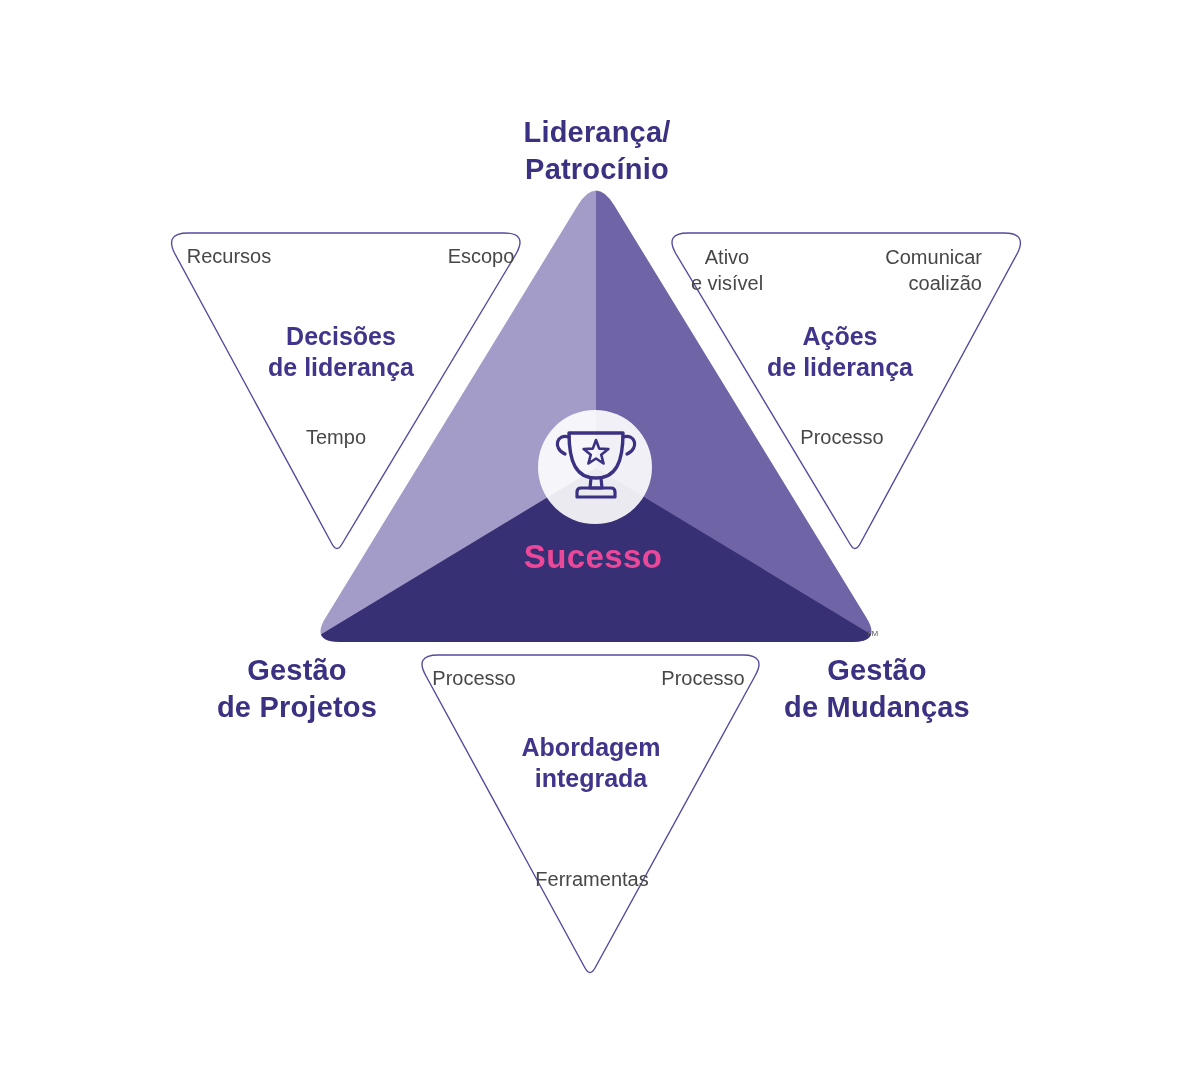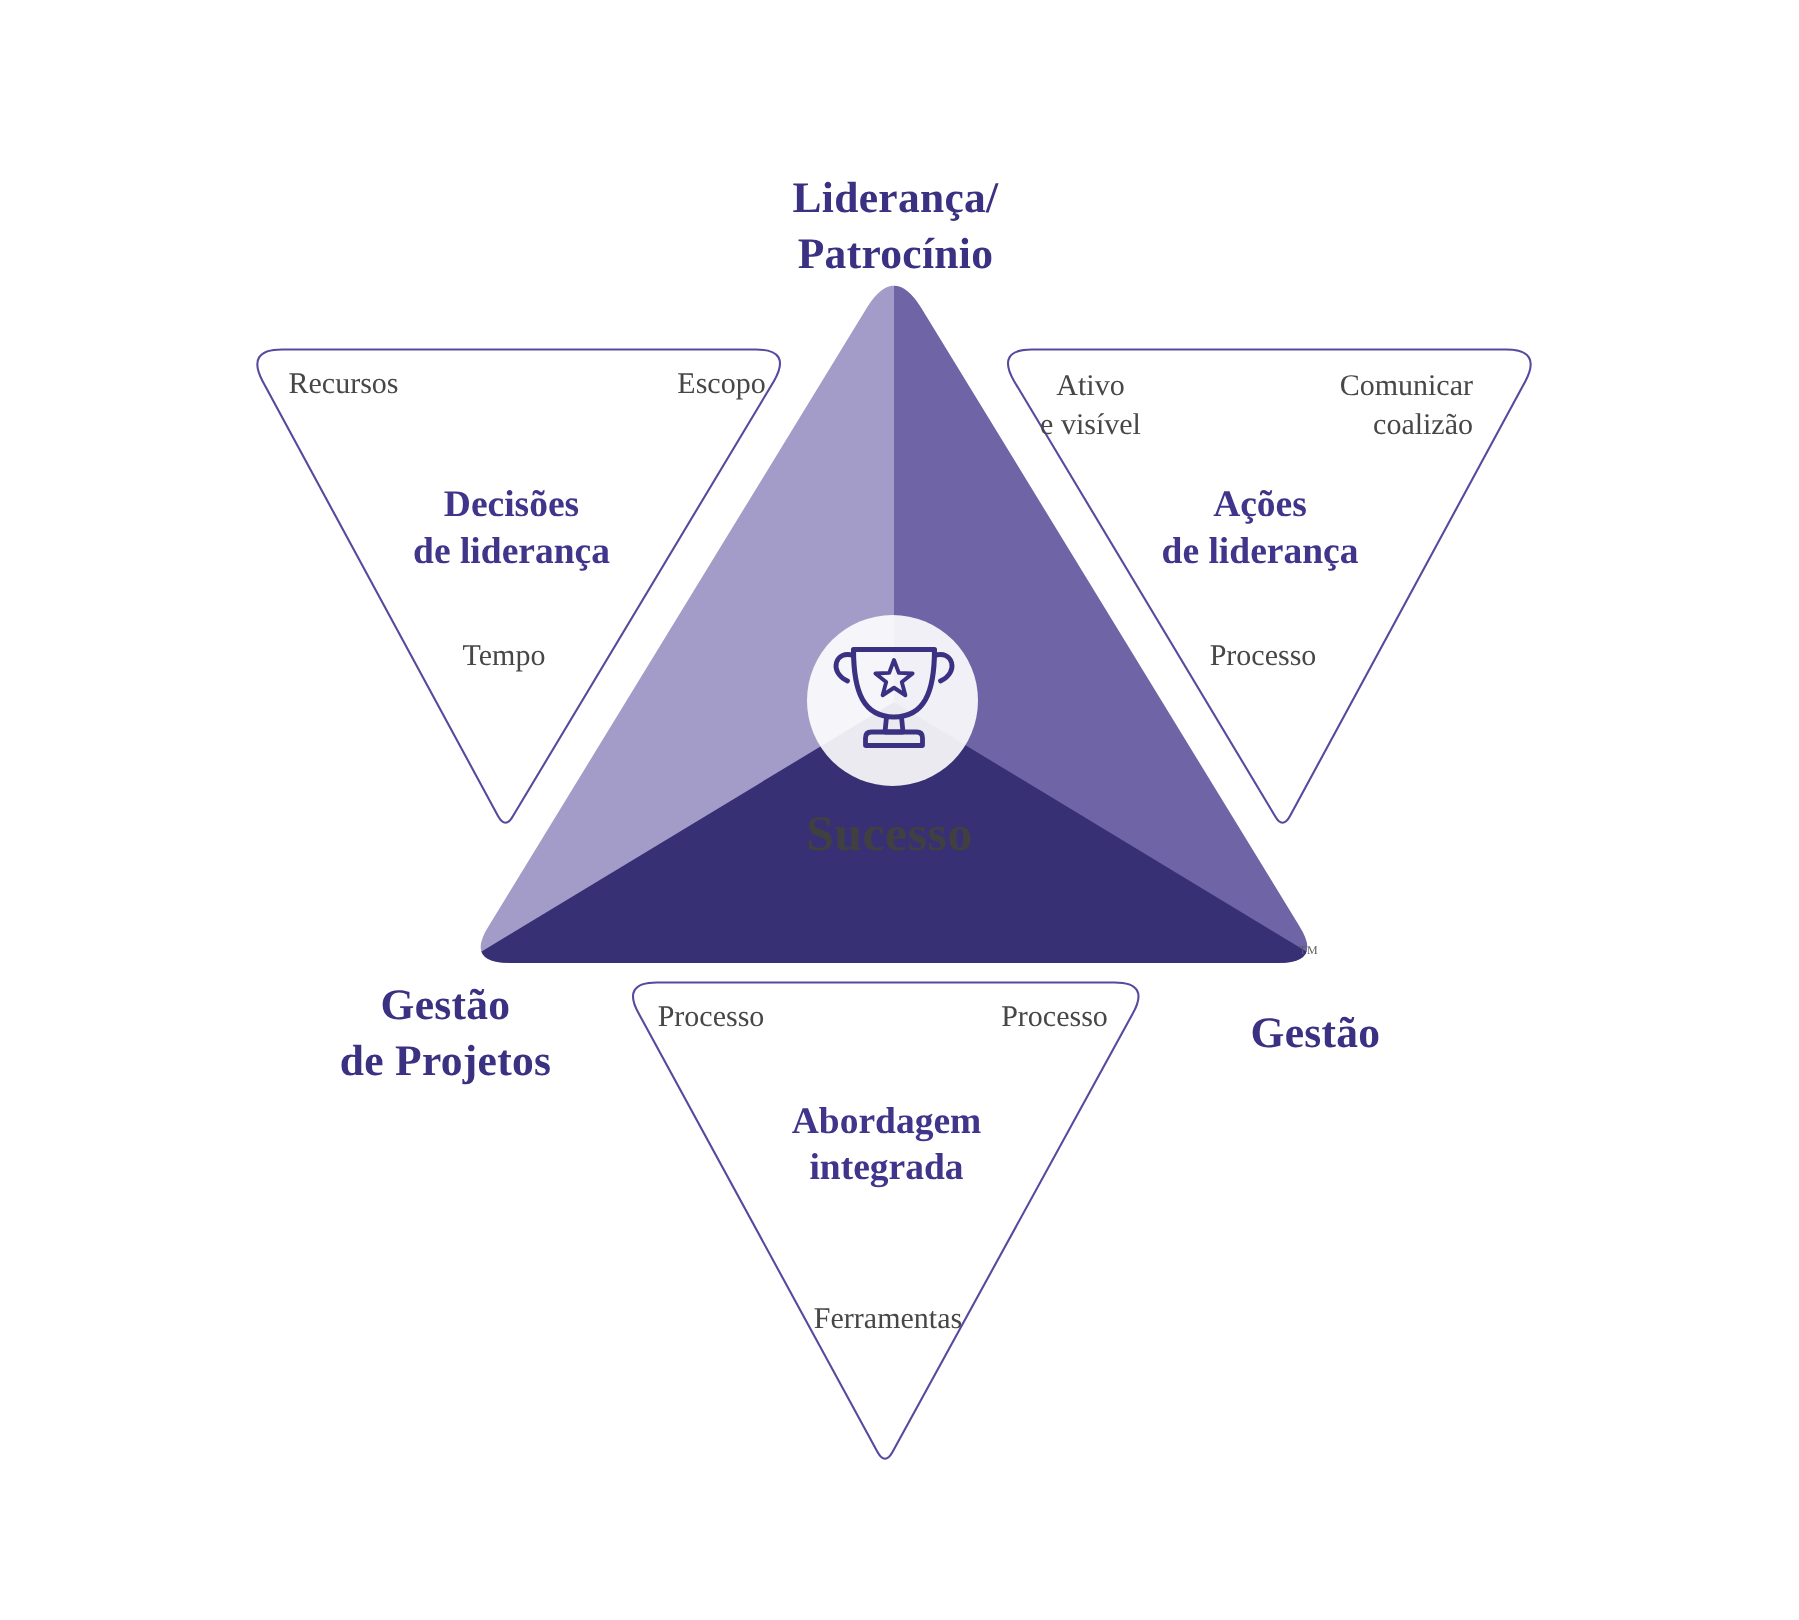--- a/index.html
+++ b/index.html
@@ -1,36 +1,36 @@
 <!DOCTYPE html>
 <html><head>
 <meta charset="utf-8">
 <style>
   html,body{margin:0;padding:0;background:#ffffff;}
   #canvas{
     position:relative;
     width:1079px;height:1080px;
     background:#ffffff;
     overflow:hidden;
-    font-family:Liberation Serif, serif;
+    font-family:Liberation Sans, sans-serif;
   }
   #shapes{position:absolute;left:0;top:0;width:1199px;height:1080px;}
   .label{position:absolute;transform:translate(-50%,-50%);text-align:center;white-space:nowrap;}
   .corner-heading{
     font-size:29px;font-weight:bold;color:#3b3182;line-height:1.26;letter-spacing:0.2px;
   }
   .sat-title{
     font-size:25px;font-weight:600;color:#40358b;line-height:1.24;
   }
   .sat-small{
     font-size:20px;color:#474747;line-height:1.3;
   }
   .right-align{transform:translate(-100%,-50%);text-align:right;}
   #success-label{
-    font-size:33px;font-weight:bold;color:#404040;letter-spacing:0.4px;
+    font-size:33px;font-weight:bold;color:#ec4899;letter-spacing:0.4px;
   }
   #tm-mark{
     position:absolute;left:866px;top:629px;font-size:8px;color:#5a5a5a;
     transform:none;letter-spacing:0.5px;text-align:right;
   }
 </style>
 </head>
 <body>
 
 <div id="canvas">
@@ -71,20 +71,21 @@
   <div class="label corner-heading" style="left:597px;top:151px;">
     <div>Liderança/</div>
     <div>Patrocínio</div>
   </div>
   <div class="label corner-heading" style="left:297px;top:689px;">
     <div>Gestão</div>
     <div>de Projetos</div>
   </div>
   <div class="label corner-heading" style="left:877px;top:689px;">
     <div>Gestão</div>
+    <div>de Mudanças</div>
   </div>
 
   <div class="label" id="success-label" style="left:593px;top:557px;">Sucesso</div>
 
   <div id="tm-mark">TM</div>
 
   <div class="label sat-small" style="left:229px;top:256px;">Recursos</div>
   <div class="label sat-small" style="left:481px;top:256px;">Escopo</div>
   <div class="label sat-title" style="left:341px;top:352px;">
     <div>Decisões</div>

